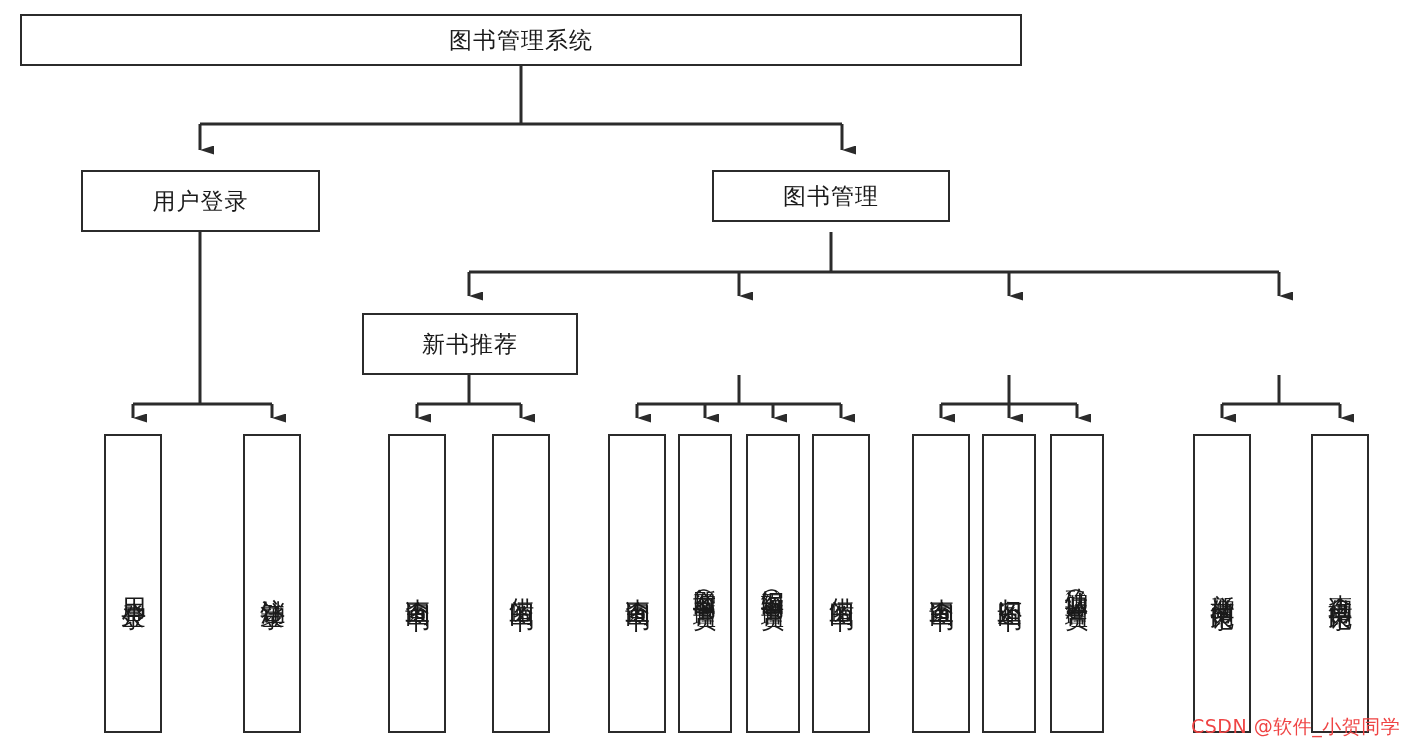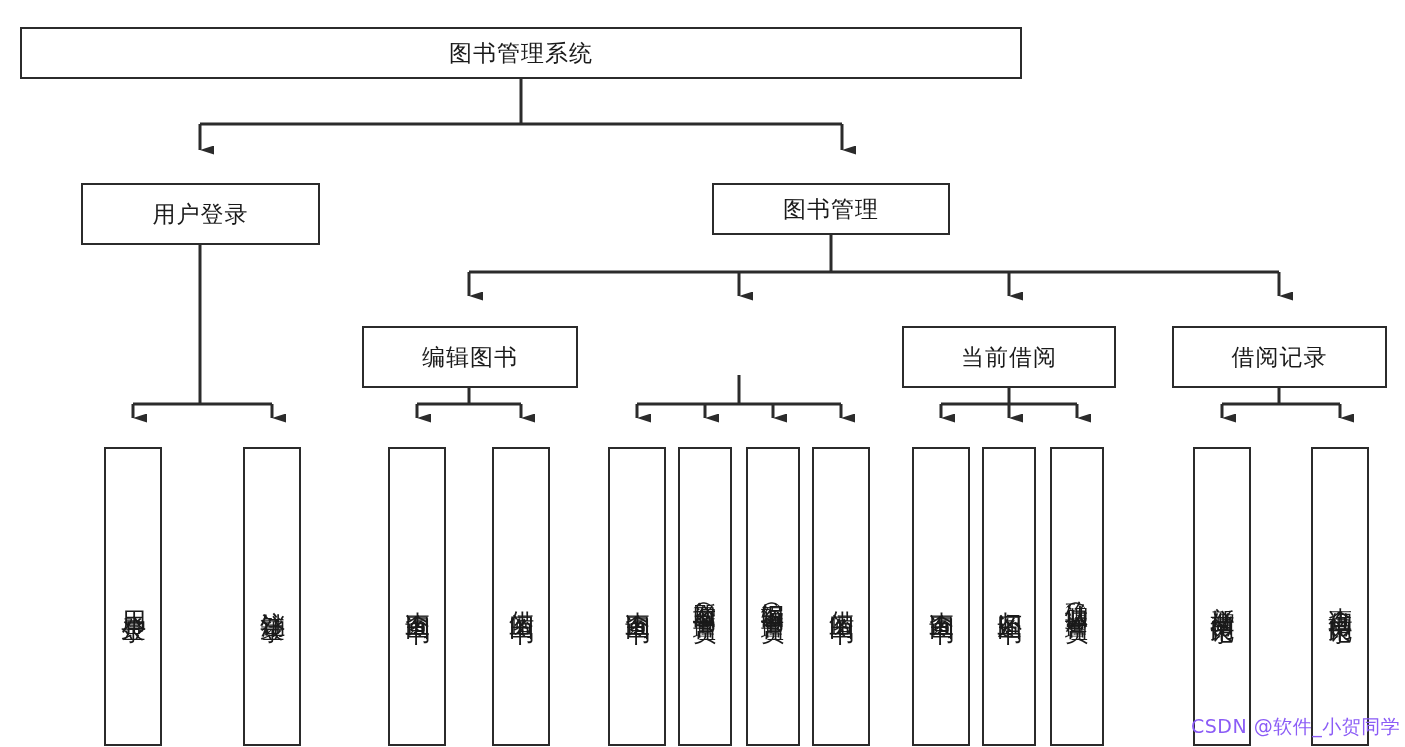--- a/index.html
+++ b/index.html
@@ -28,21 +28,20 @@
   }
   .node {
     position: absolute;
     box-sizing: border-box;
     background: #ffffff;
     border: 2px solid #2b2b2b;
     display: flex;
     align-items: center;
     justify-content: center;
     color: #1a1a1a;
-    margin-top: 13px;
   }
   .node.h-node {
     font-size: 23px;
     letter-spacing: 1px;
   }
   .node.v-node {
     font-size: 25px;
     writing-mode: vertical-rl;
     text-orientation: upright;
     letter-spacing: 3px;
@@ -51,21 +50,21 @@
   }
   .node.v-node .vlabel {
     writing-mode: vertical-rl;
     text-orientation: upright;
     display: block;
     text-align: center;
   }
   .watermark {
     position: absolute;
     font-size: 19px;
-    color: #8b5cf6;
+    color: #ef4444;
     letter-spacing: 0.5px;
     white-space: nowrap;
     font-family: "DejaVu Sans", "Liberation Sans", sans-serif;
   }
 </style>
 </head>
 <body>
 
 <div id="diagram-root">
 
@@ -126,27 +125,21 @@
   </div>
 
   <div class="node h-node" style="left:81px; top:170px; width:239px; height:62px;">
     <span>用户登录</span>
   </div>
   <div class="node h-node" style="left:712px; top:170px; width:238px; height:52px;">
     <span>图书管理</span>
   </div>
 
   <div class="node h-node" style="left:362px; top:313px; width:216px; height:62px;">
-    <span>编辑图书</span>
-  </div>
-  <div class="node h-node" style="left:902px; top:313px; width:214px; height:62px;">
-    <span>当前借阅</span>
-  </div>
-  <div class="node h-node" style="left:1172px; top:313px; width:215px; height:62px;">
-    <span>借阅记录</span>
+    <span>新书推荐</span>
   </div>
 
   <div class="node v-node" style="left:104px; top:434px; width:58px; height:299px;">
     <span class="vlabel">用户登录</span>
   </div>
   <div class="node v-node" style="left:243px; top:434px; width:58px; height:299px;">
     <span class="vlabel">注销登录</span>
   </div>
 
   <div class="node v-node" style="left:388px; top:434px; width:58px; height:299px;">

